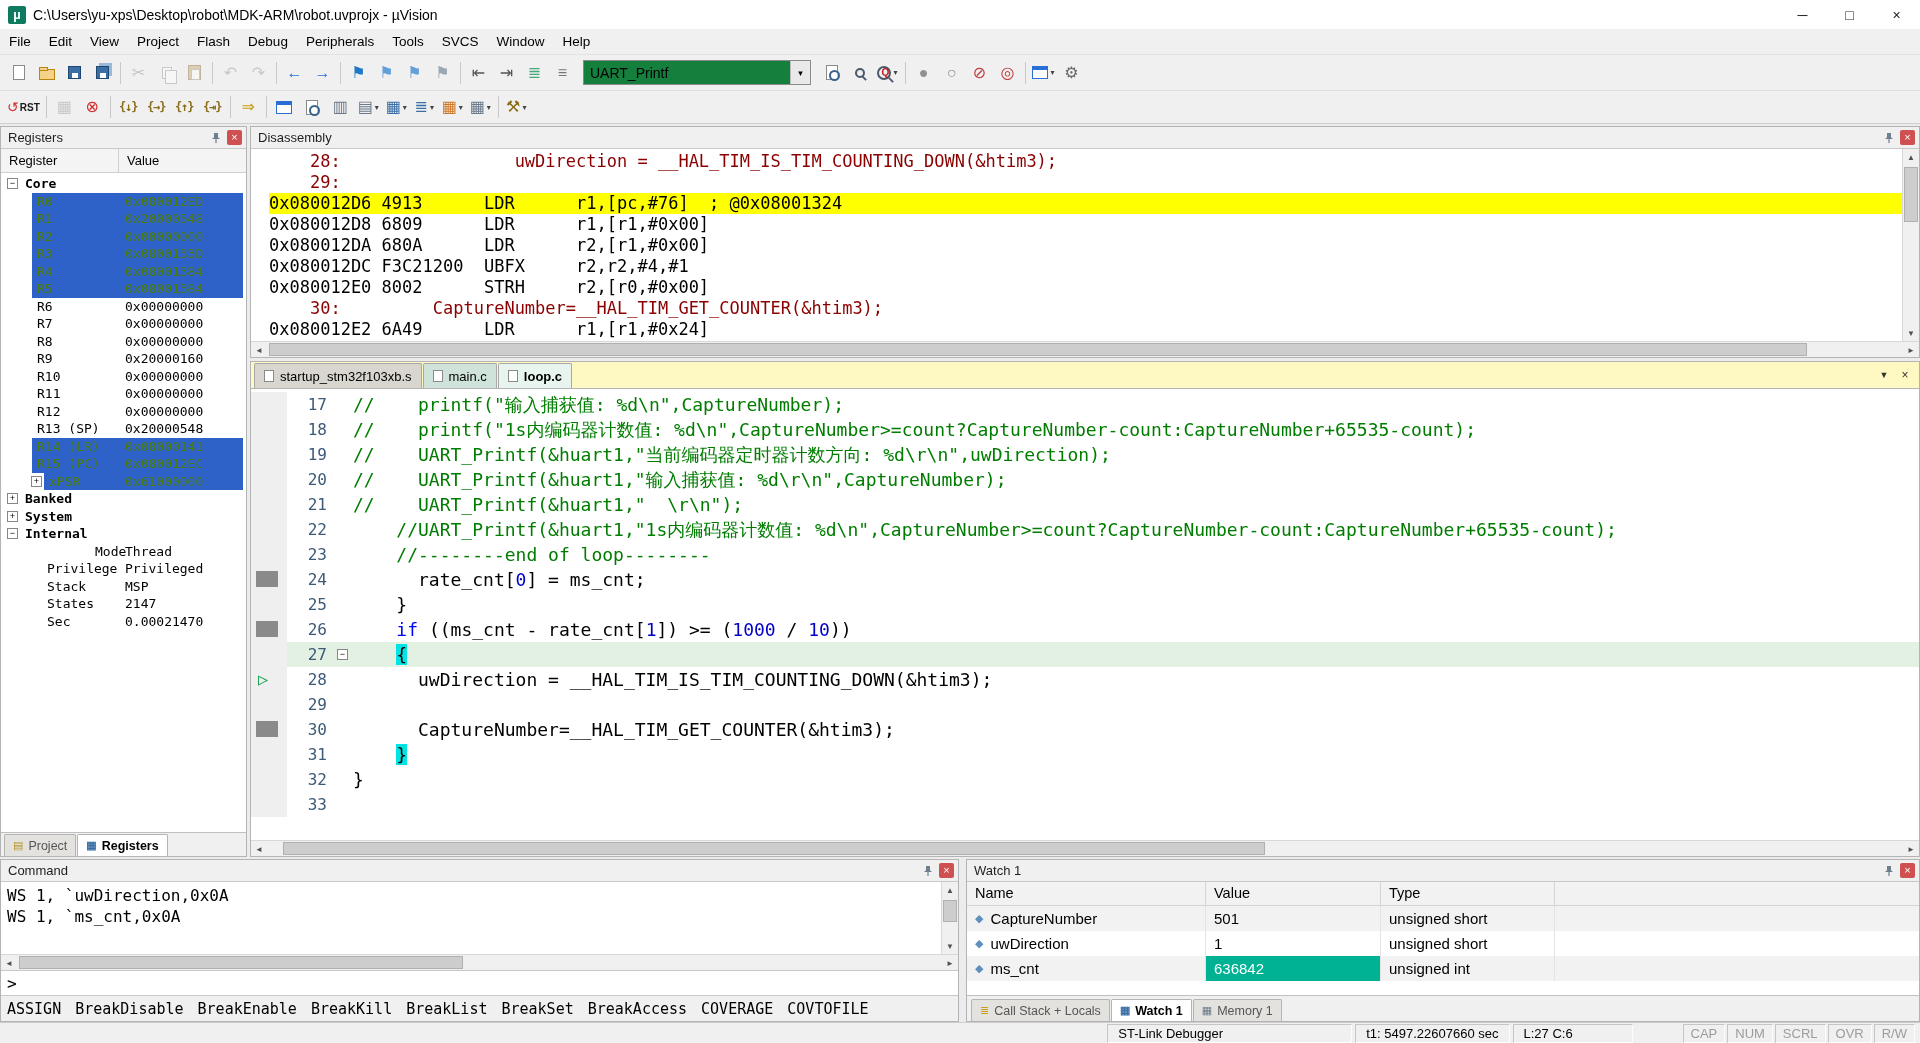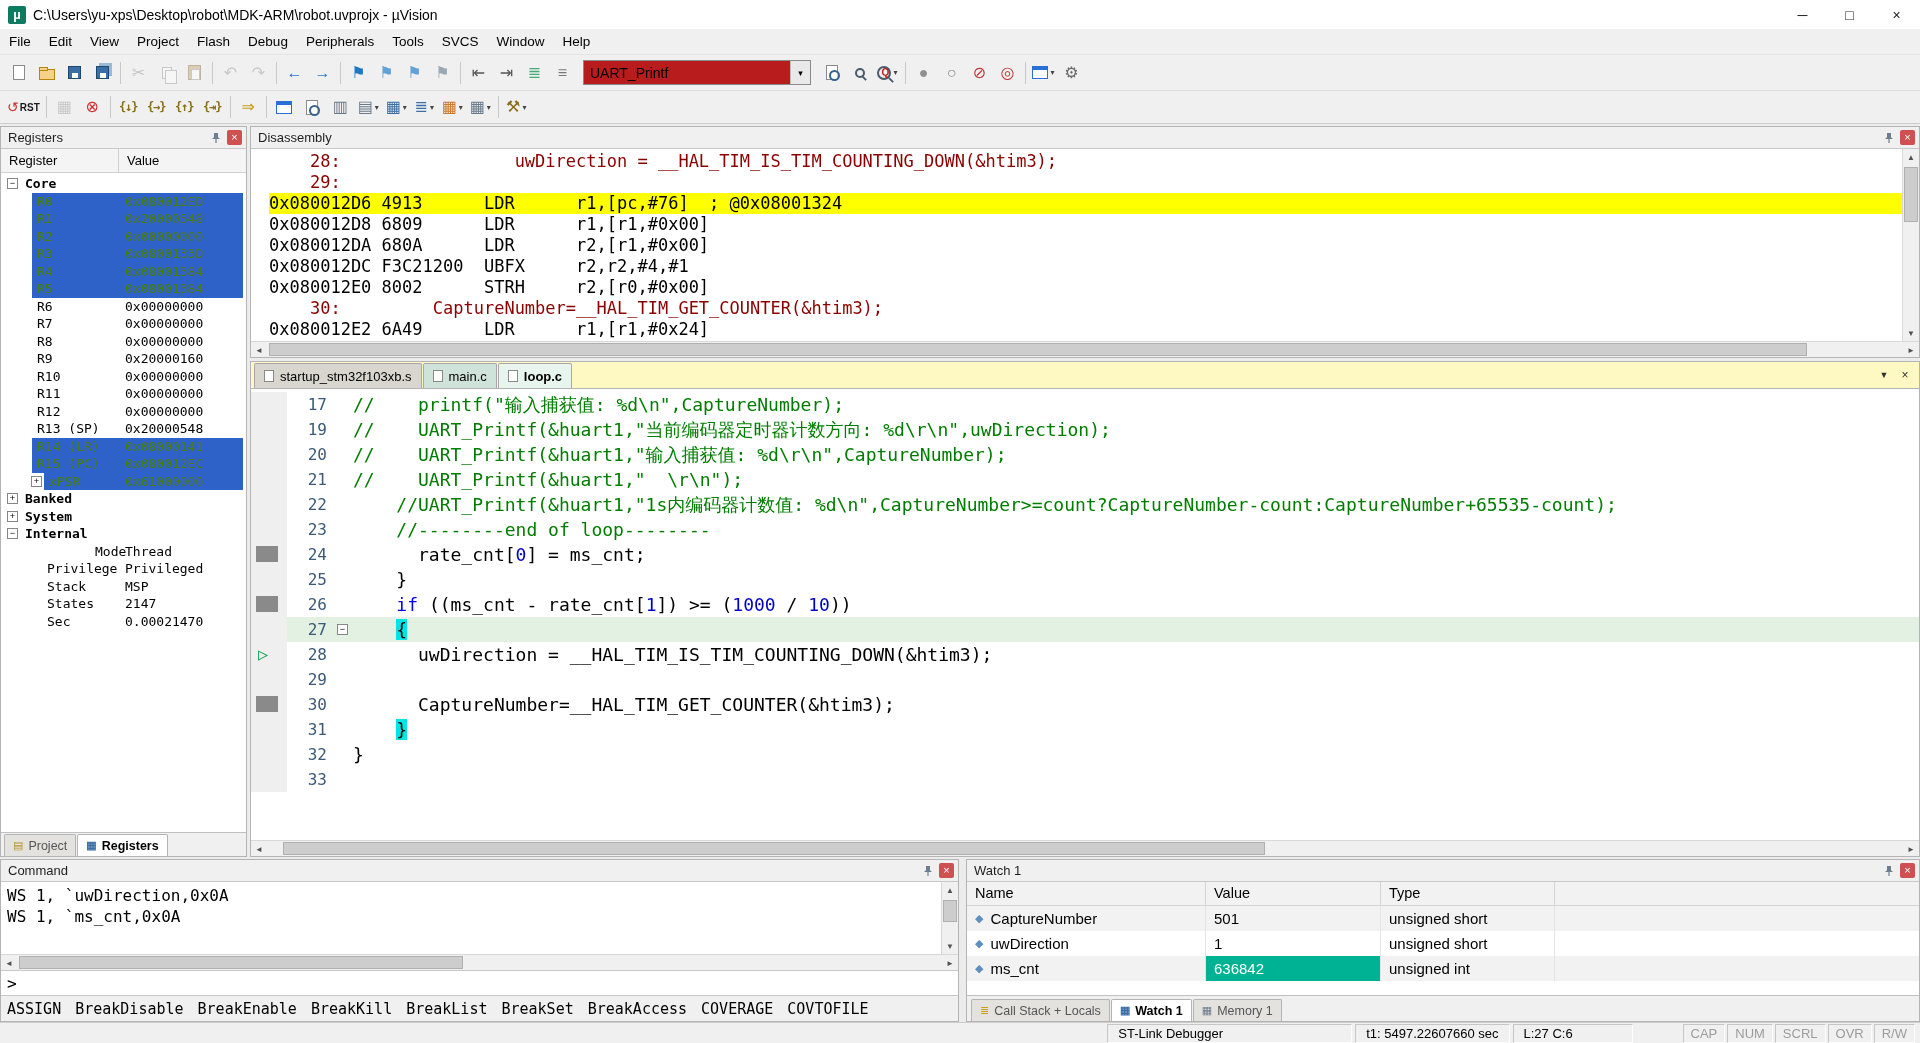--- a/index.html
+++ b/index.html
@@ -20,21 +20,21 @@
   .menu-item { padding:0 9px; height:100%; display:flex; align-items:center; }
   .toolbar { background:#f0f0f0; display:flex; align-items:center; padding:0 5px; gap:1px; flex:none; }
   #tb1 { height:36px; border-bottom:1px solid #dedede; }
   #tb2 { height:33px; border-bottom:1px solid #cfcfcf; }
   .tb-btn { min-width:27px; height:27px; display:flex; align-items:center; justify-content:center; border-radius:2px; padding:0 2px; }
   .tb-btn.dim { opacity:.45; }
   .tb-glyph { font-size:16px; line-height:1; }
   .tb-glyph.multi { font-family:"DejaVu Sans Mono",monospace; font-size:12px; font-weight:bold; letter-spacing:-1px; }
   .tb-dd { font-size:8px; color:#444; margin-left:2px; }
   .tb-sep { width:1px; height:22px; background:#c8c8c8; margin:0 3px; flex:none; }
-  .tb-combo { width:228px; height:25px; background:#b91c1c; border:1px solid #8a8a8a; display:flex; align-items:center; margin:0 6px; font-size:14px; }
+  .tb-combo { width:228px; height:25px; background:#15803d; border:1px solid #8a8a8a; display:flex; align-items:center; margin:0 6px; font-size:14px; }
   .tb-combo-text { flex:1; padding-left:6px; }
   .tb-combo-btn { width:20px; height:100%; background:#e9e9e9; border-left:1px solid #bdbdbd; display:flex; align-items:center; justify-content:center; font-size:9px; }
 
   
   .ci { display:inline-block; position:relative; }
   .ci-page { width:12px; height:15px; background:#fff; border:1px solid #8a8a8a; }
   .ci-page.small { width:10px; height:12px; }
   .ci-folder { width:16px; height:11px; background:#f5d287; border:1px solid #b8860b; margin-top:3px; }
   .ci-folder::before { content:''; position:absolute; top:-3px; left:-1px; width:7px; height:2px; background:#f5d287; border:1px solid #b8860b; }
   .ci-floppy { width:13px; height:13px; background:#3a6ea5; border:1px solid #1c4870; }
@@ -556,20 +556,26 @@
         </div>
         <div class="ed-body" id="edBody">
             <div class="ed-row">
               <span class="ed-gut"></span>
               <span class="ed-num">17</span>
               <span class="ed-fold"></span>
               <span class="ed-code"><span class="sg-c">//    printf("输入捕获值: %d\n",CaptureNumber);</span></span>
             </div>
             <div class="ed-row">
               <span class="ed-gut"></span>
+              <span class="ed-num">18</span>
+              <span class="ed-fold"></span>
+              <span class="ed-code"><span class="sg-c">//    printf("1s内编码器计数值: %d\n",CaptureNumber&gt;=count?CaptureNumber-count:CaptureNumber+65535-count);</span></span>
+            </div>
+            <div class="ed-row">
+              <span class="ed-gut"></span>
               <span class="ed-num">19</span>
               <span class="ed-fold"></span>
               <span class="ed-code"><span class="sg-c">//    UART_Printf(&amp;huart1,"当前编码器定时器计数方向: %d\r\n",uwDirection);</span></span>
             </div>
             <div class="ed-row">
               <span class="ed-gut"></span>
               <span class="ed-num">20</span>
               <span class="ed-fold"></span>
               <span class="ed-code"><span class="sg-c">//    UART_Printf(&amp;huart1,"输入捕获值: %d\r\n",CaptureNumber);</span></span>
             </div>

